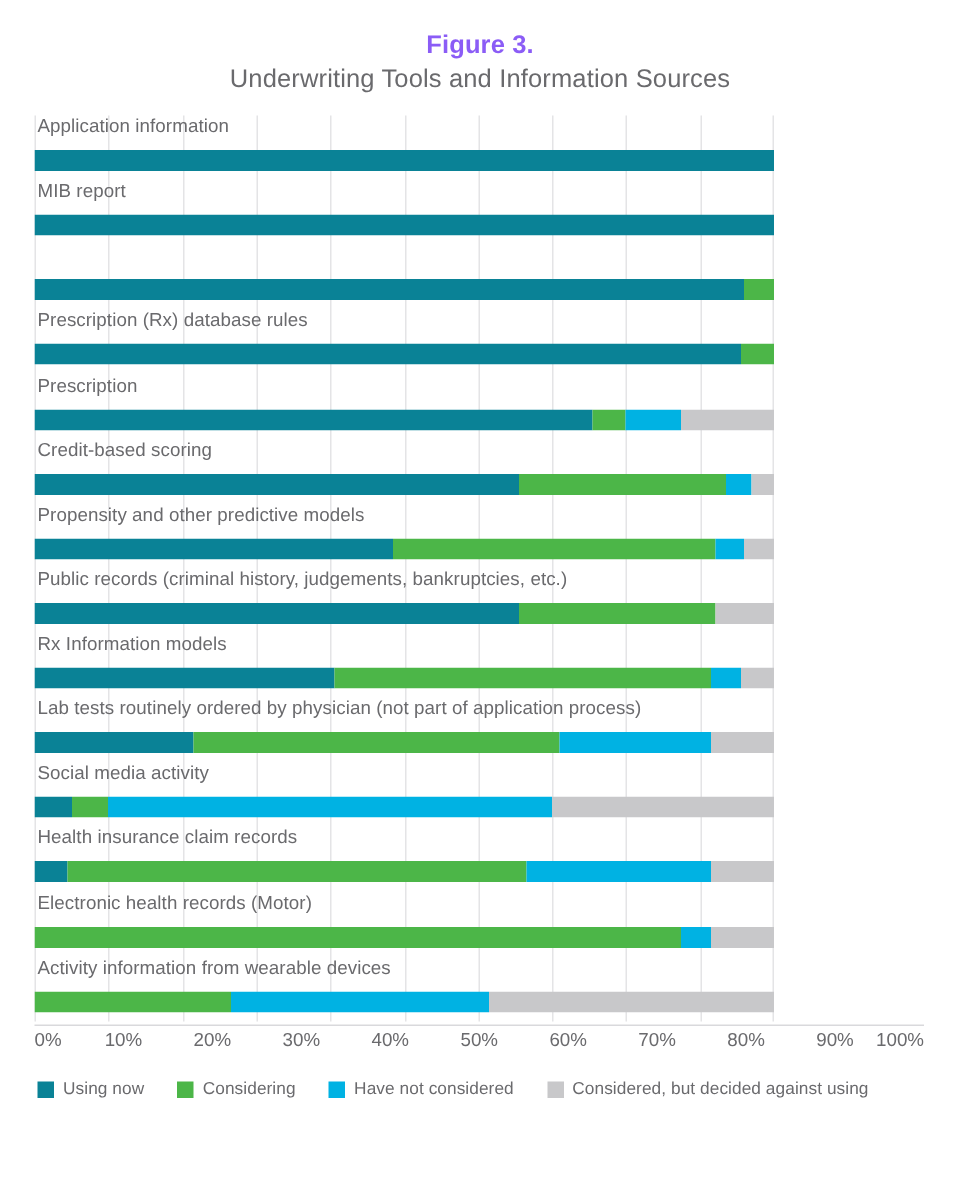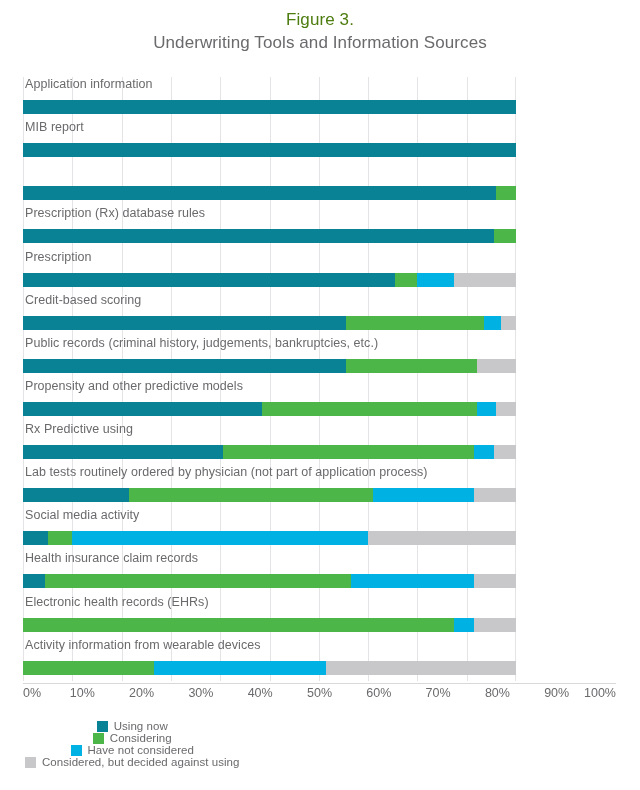--- a/index.html
+++ b/index.html
@@ -21,24 +21,25 @@
     height: 790px;
     box-sizing: border-box;
   }
   
   .title-block {
     padding-top: 9px;
     text-align: center;
   }
   .fig-number {
     font-size: 17px;
-    font-weight: normal;
-    color: #4d7c0f;
+    font-weight: bold;
+    color: #8b5cf6;
     line-height: 22px;
     letter-spacing: 0.1px;
+    margin-top: 10px;
   }
   .fig-title {
     font-size: 17px;
     font-weight: normal;
     color: #6a6a6d;
     line-height: 23px;
     letter-spacing: 0.1px;
   }
 
   
@@ -120,21 +121,20 @@
   .tick.last  { transform: translateX(-100%); }
 
   
   .legend {
     position: absolute;
     left: 25px;
     top: 720px;
     display: flex;
     align-items: center;
     gap: 0px;
-    flex-direction: column;
   }
   .legend-item {
     display: flex;
     align-items: center;
     margin-right: 22px;
   }
   .legend-swatch {
     width: 11px;
     height: 11px;
     margin-right: 6px;
@@ -209,38 +209,38 @@
         <div class="row">
           <div class="row-label">Credit-based scoring</div>
           <div class="bar">
             <div class="seg" title="Using now: 65.5%" style="width: 65.5%; background: rgb(10, 130, 150);"></div>
             <div class="seg" title="Considering: 28%" style="width: 28%; background: rgb(76, 182, 72);"></div>
             <div class="seg" title="Have not considered: 3.5%" style="width: 3.5%; background: rgb(0, 178, 227);"></div>
             <div class="seg" title="Considered, but decided against using: 3%" style="width: 3%; background: rgb(200, 200, 202);"></div>
           </div>
         </div>
         <div class="row">
-          <div class="row-label">Public records (criminal history, judgements, bankruptcies, etc.)</div>
-          <div class="bar">
-            <div class="seg" title="Using now: 65.5%" style="width: 65.5%; background: rgb(10, 130, 150);"></div>
-            <div class="seg" title="Considering: 26.5%" style="width: 26.5%; background: rgb(76, 182, 72);"></div>
-            <div class="seg" title="Considered, but decided against using: 8%" style="width: 8%; background: rgb(200, 200, 202);"></div>
-          </div>
-        </div>
-        <div class="row">
           <div class="row-label">Propensity and other predictive models</div>
           <div class="bar">
             <div class="seg" title="Using now: 48.5%" style="width: 48.5%; background: rgb(10, 130, 150);"></div>
             <div class="seg" title="Considering: 43.5%" style="width: 43.5%; background: rgb(76, 182, 72);"></div>
             <div class="seg" title="Have not considered: 4%" style="width: 4%; background: rgb(0, 178, 227);"></div>
             <div class="seg" title="Considered, but decided against using: 4%" style="width: 4%; background: rgb(200, 200, 202);"></div>
           </div>
         </div>
         <div class="row">
-          <div class="row-label">Rx Predictive using</div>
+          <div class="row-label">Public records (criminal history, judgements, bankruptcies, etc.)</div>
+          <div class="bar">
+            <div class="seg" title="Using now: 65.5%" style="width: 65.5%; background: rgb(10, 130, 150);"></div>
+            <div class="seg" title="Considering: 26.5%" style="width: 26.5%; background: rgb(76, 182, 72);"></div>
+            <div class="seg" title="Considered, but decided against using: 8%" style="width: 8%; background: rgb(200, 200, 202);"></div>
+          </div>
+        </div>
+        <div class="row">
+          <div class="row-label">Rx Information models</div>
           <div class="bar">
             <div class="seg" title="Using now: 40.5%" style="width: 40.5%; background: rgb(10, 130, 150);"></div>
             <div class="seg" title="Considering: 51%" style="width: 51%; background: rgb(76, 182, 72);"></div>
             <div class="seg" title="Have not considered: 4%" style="width: 4%; background: rgb(0, 178, 227);"></div>
             <div class="seg" title="Considered, but decided against using: 4.5%" style="width: 4.5%; background: rgb(200, 200, 202);"></div>
           </div>
         </div>
         <div class="row">
           <div class="row-label">Lab tests routinely ordered by physician (not part of application process)</div>
           <div class="bar">
@@ -262,21 +262,21 @@
         <div class="row">
           <div class="row-label">Health insurance claim records</div>
           <div class="bar">
             <div class="seg" title="Using now: 4.5%" style="width: 4.5%; background: rgb(10, 130, 150);"></div>
             <div class="seg" title="Considering: 62%" style="width: 62%; background: rgb(76, 182, 72);"></div>
             <div class="seg" title="Have not considered: 25%" style="width: 25%; background: rgb(0, 178, 227);"></div>
             <div class="seg" title="Considered, but decided against using: 8.5%" style="width: 8.5%; background: rgb(200, 200, 202);"></div>
           </div>
         </div>
         <div class="row">
-          <div class="row-label">Electronic health records (EHRs)</div>
+          <div class="row-label">Electronic health records (Motor)</div>
           <div class="bar">
             <div class="seg" title="Considering: 87.5%" style="width: 87.5%; background: rgb(76, 182, 72);"></div>
             <div class="seg" title="Have not considered: 4%" style="width: 4%; background: rgb(0, 178, 227);"></div>
             <div class="seg" title="Considered, but decided against using: 8.5%" style="width: 8.5%; background: rgb(200, 200, 202);"></div>
           </div>
         </div>
         <div class="row">
           <div class="row-label">Activity information from wearable devices</div>
           <div class="bar">
             <div class="seg" title="Considering: 26.5%" style="width: 26.5%; background: rgb(76, 182, 72);"></div>

